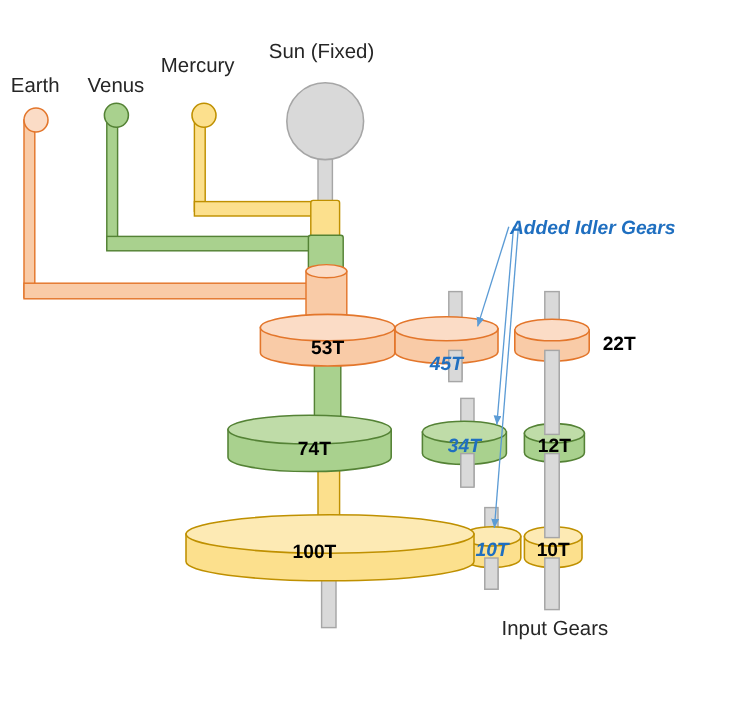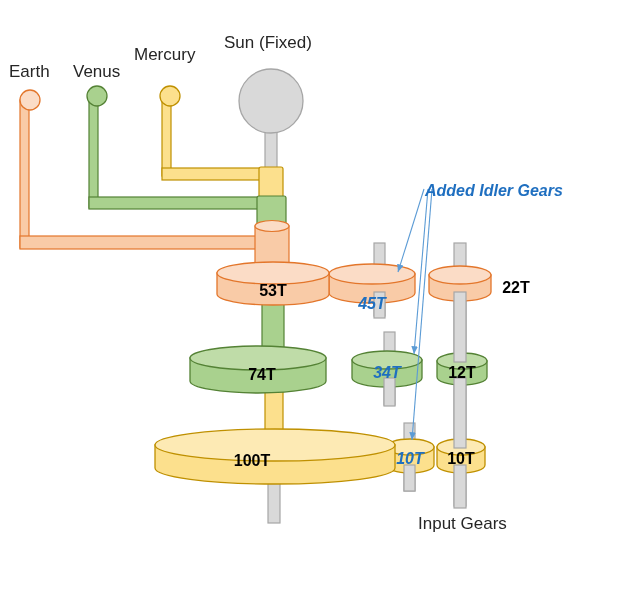--- a/index.html
+++ b/index.html
@@ -158,17 +158,17 @@
 <div class="lbl" style="left:418px;top:514px;">Input Gears</div>
 
 <div class="gearlbl" style="left:273px;top:291px;">53T</div>
 <div class="gearlbl idler" style="left:372px;top:288px;margin-top:16px;">45T</div>
 <div class="gearlbl" style="left:484px;top:288px;margin-left:32px;">22T</div>
 
 <div class="gearlbl" style="left:262px;top:375px;">74T</div>
 <div class="gearlbl idler" style="left:387px;top:373px;">34T</div>
 <div class="gearlbl" style="left:462px;top:373px;">12T</div>
 
-<div class="gearlbl" style="left:252px;top:461px;">100T</div>
+<div class="gearlbl" style="left:262px;top:461px;">100T</div>
 <div class="gearlbl idler" style="left:410px;top:459px;">10T</div>
 <div class="gearlbl" style="left:461px;top:459px;">10T</div>
 
 </div>
 
 </body></html>

